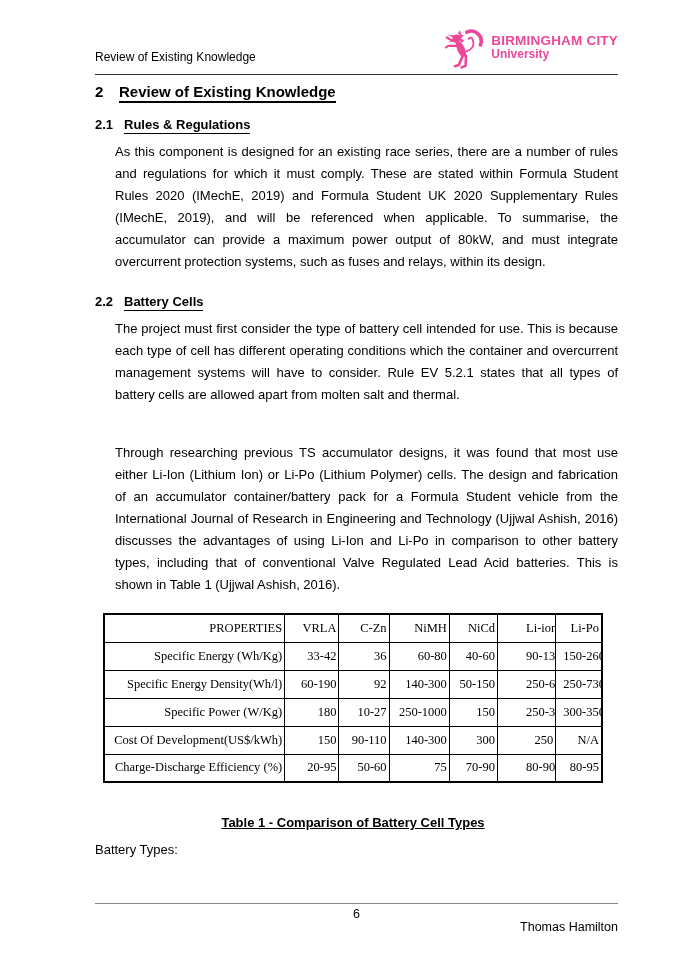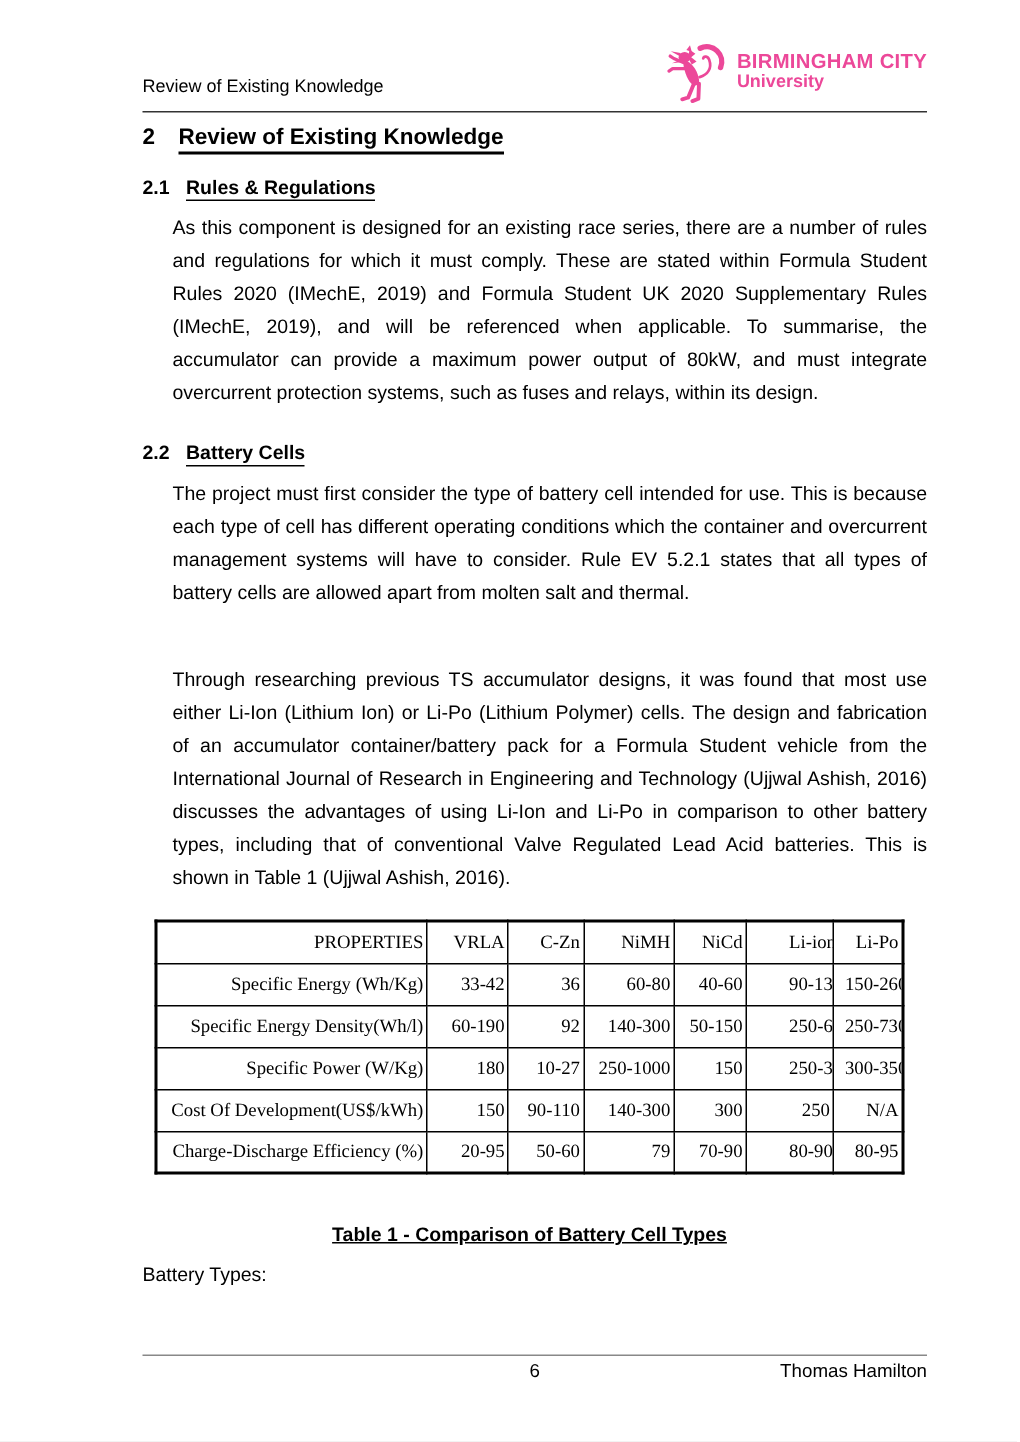--- a/index.html
+++ b/index.html
@@ -79,21 +79,21 @@
   .after-table { margin-top:12px; font-size:13px; }
   
   .footer {
     position:absolute; left:95px; right:62px; top:903px;
     border-top:1px solid #888;
     padding-top:3px;
     font-size:12.5px;
     height:22px;
   }
   .footer .page-num { position:absolute; left:0; right:0; text-align:center; top:3px; }
-  .footer .author   { position:absolute; right:0; top:3px; }
+  .footer .author   { position:absolute; right:0; top:16px; }
 </style>
 </head>
 <body>
 
 <div class="page">
 
   <div class="header">
     <div class="running-title">Review of Existing Knowledge</div>
 
     <div class="logo" style="color: #ec4899;">
@@ -190,21 +190,21 @@
           <td>90-110</td>
           <td>140-300</td>
           <td>300</td>
           <td>250</td>
           <td>N/A</td>
         </tr>
         <tr>
           <td>Charge-Discharge Efficiency (%)</td>
           <td>20-95</td>
           <td>50-60</td>
-          <td>79</td>
+          <td>75</td>
           <td>70-90</td>
           <td>80-90</td>
           <td>80-95</td>
         </tr>
       </tbody>
   </table>
 
   <div class="caption">Table 1 - Comparison of Battery Cell Types</div>
 
   <p class="after-table">Battery Types:</p>

